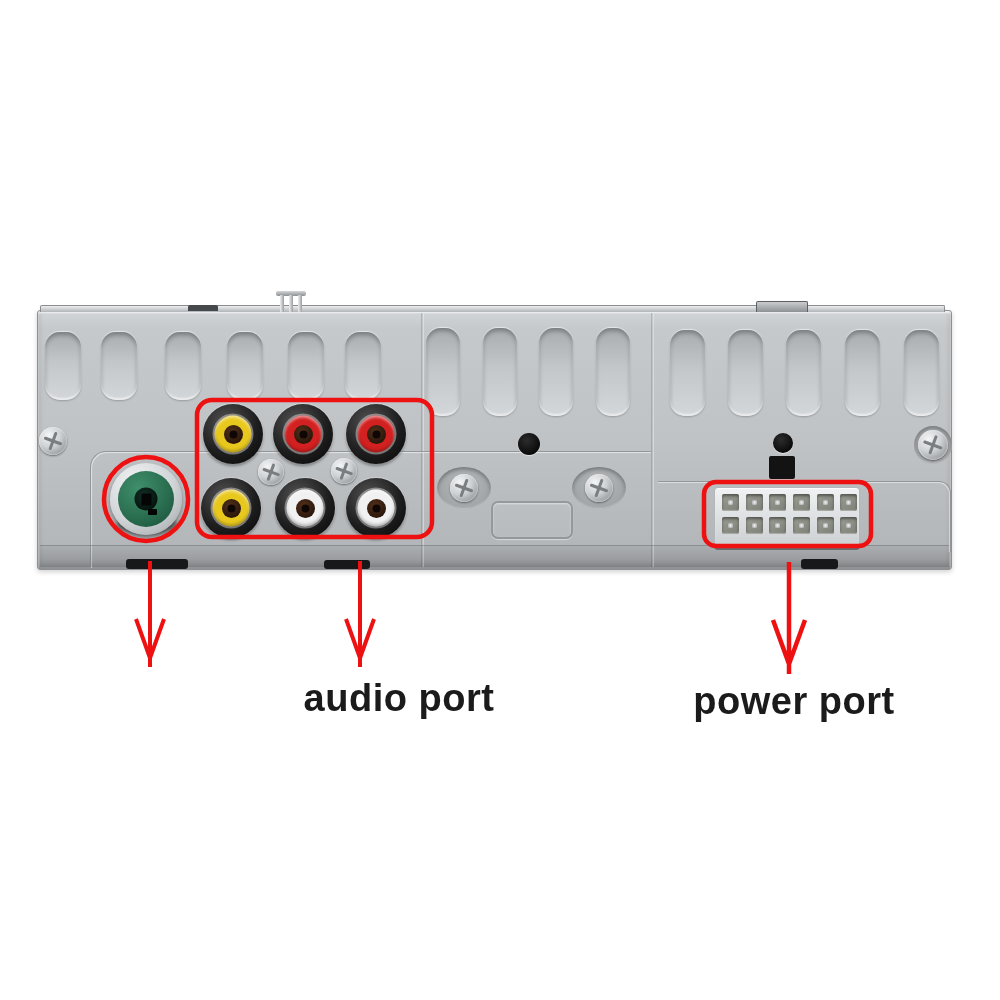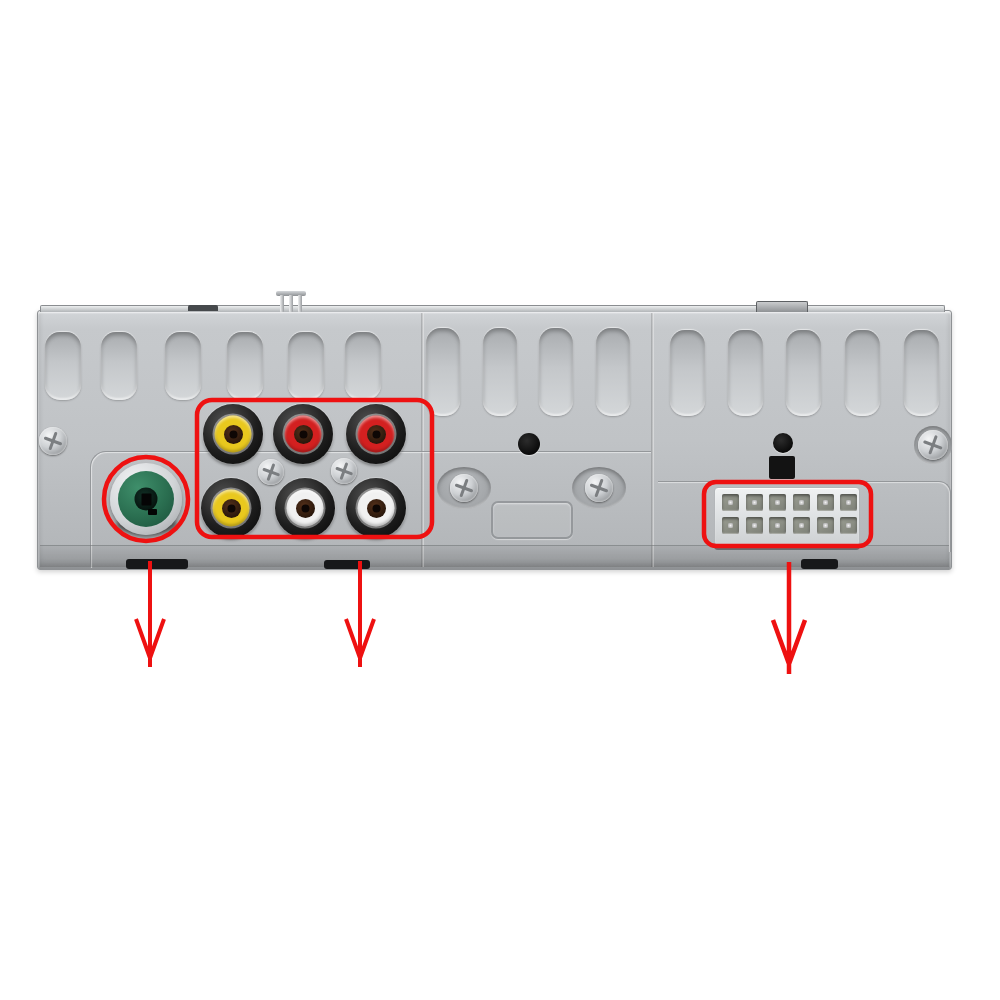--- a/index.html
+++ b/index.html
@@ -241,13 +241,15 @@
 
   <svg class="annotations" width="1000" height="1000" viewBox="0 0 1000 1000">
     <circle class="mark" cx="146" cy="499" r="42" stroke-width="4.5"></circle>
     <rect class="mark" x="197" y="400" width="235" height="137" rx="15" stroke-width="4.5"></rect>
     <rect class="mark" x="704" y="482" width="167" height="64" rx="12" stroke-width="4.5"></rect>
     <path class="mark" stroke-width="4" d="M150 561 V667 M150 658 L136 619 M150 658 L164 619"></path>
     <path class="mark" stroke-width="4" d="M360 561 V667 M360 658 L346 619 M360 658 L374 619"></path>
     <path class="mark" stroke-width="4.5" d="M789 562 V674 M789 664 L773 620 M789 664 L805 620"></path>
   </svg>
 
+  <div class="callout-label" style="left:399px;top:677px;">audio port</div>
+  <div class="callout-label" style="left:794px;top:680px;">power port</div>
 </div>
 
 </body></html>

